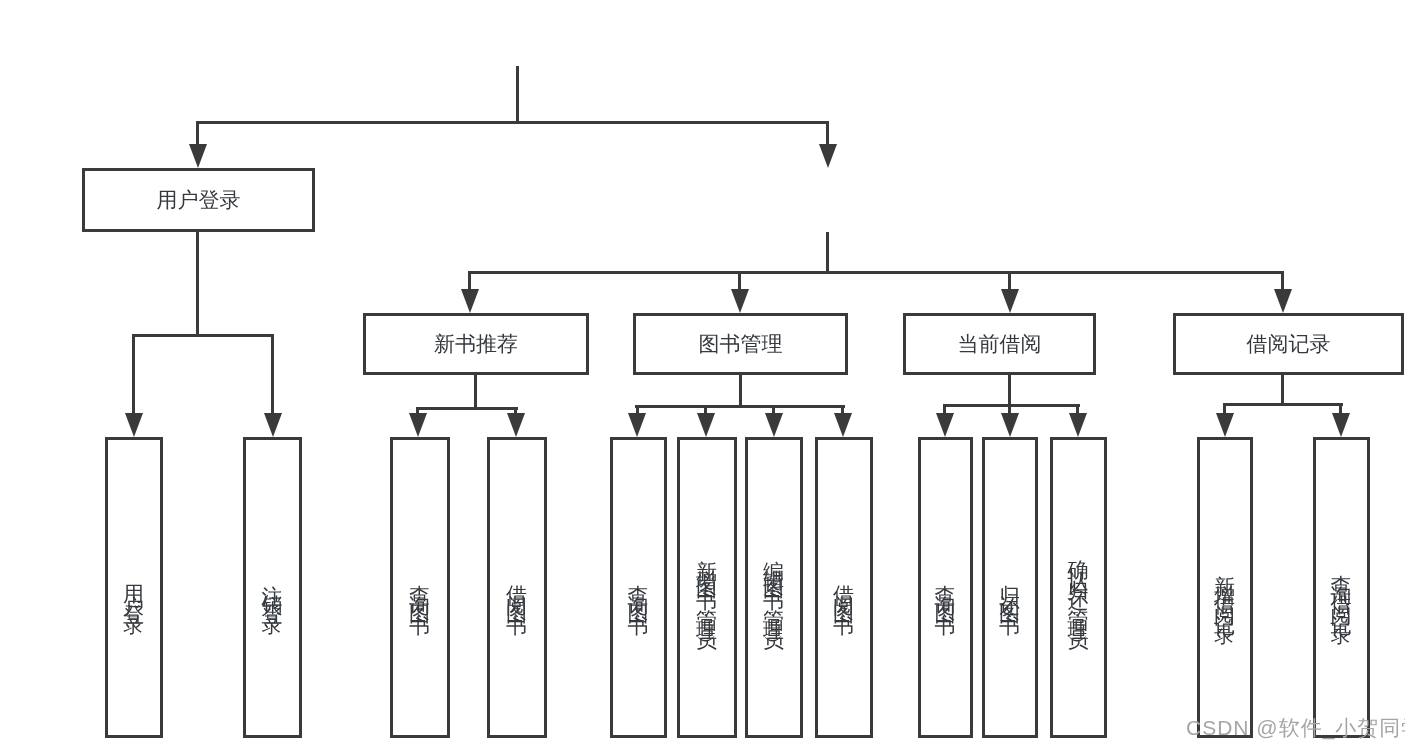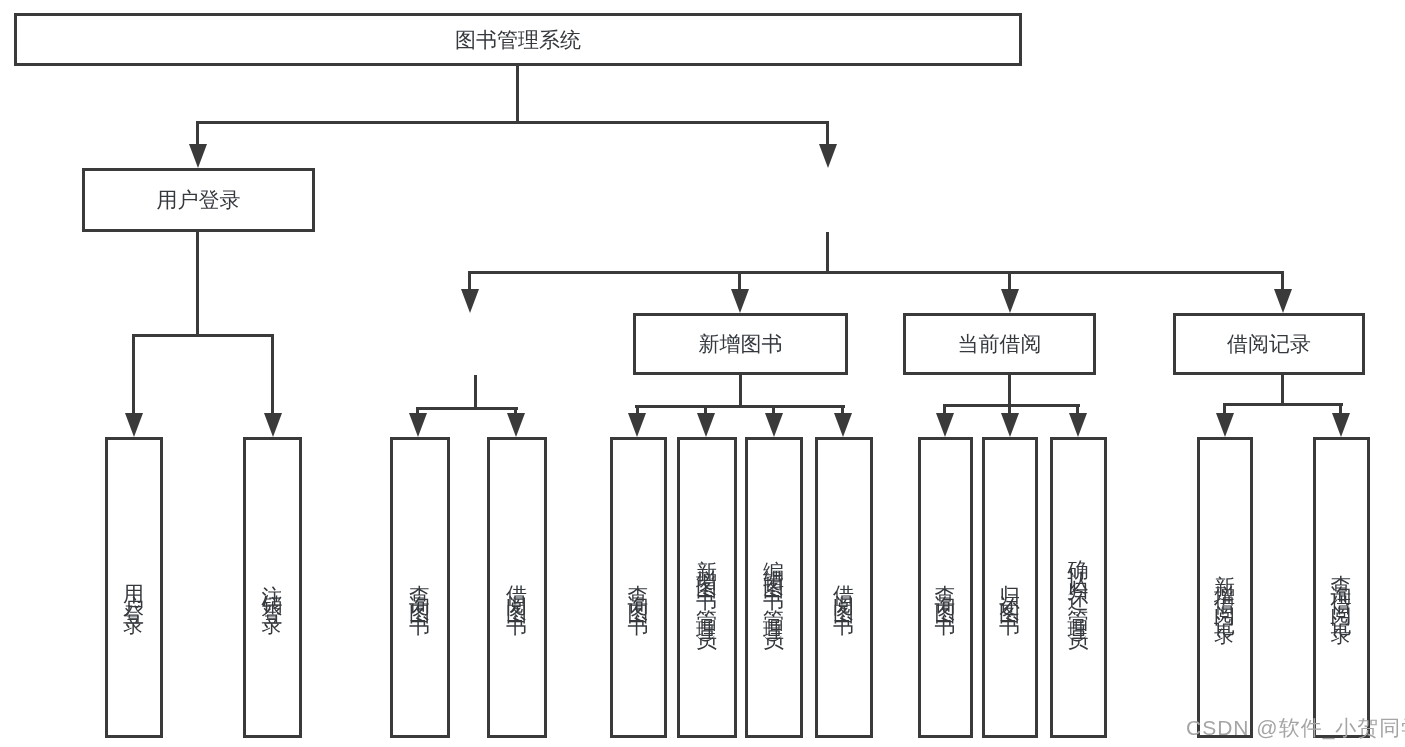--- a/index.html
+++ b/index.html
@@ -45,21 +45,20 @@
     color:#a5a5a5;
     letter-spacing:1px;
     white-space:nowrap;
   }
 </style>
 </head>
 <body>
 
 <div id="stage">
 
-  <div class="box" style="left:14px;top:13px;width:1008px;height:53px;">图书管理系统</div>
 
   <div class="vline" style="left:516px;top:66px;height:56px;"></div>
   <div class="hline" style="left:196px;top:121px;width:633px;"></div>
   <div class="vline" style="left:196px;top:121px;height:26px;"></div>
   <div class="arrow" style="left:189px;top:144px;"></div>
   <div class="vline" style="left:826px;top:121px;height:26px;"></div>
   <div class="arrow" style="left:819px;top:144px;"></div>
 
   <div class="box" style="left:82px;top:168px;width:233px;height:64px;">用户登录</div>
 
@@ -74,23 +73,24 @@
   <div class="hline" style="left:468px;top:271px;width:816px;"></div>
   <div class="vline" style="left:468px;top:271px;height:20px;"></div>
   <div class="arrow" style="left:461px;top:289px;"></div>
   <div class="vline" style="left:738px;top:271px;height:20px;"></div>
   <div class="arrow" style="left:731px;top:289px;"></div>
   <div class="vline" style="left:1008px;top:271px;height:20px;"></div>
   <div class="arrow" style="left:1001px;top:289px;"></div>
   <div class="vline" style="left:1281px;top:271px;height:20px;"></div>
   <div class="arrow" style="left:1274px;top:289px;"></div>
 
-  <div class="box" style="left:633px;top:313px;width:215px;height:62px;">新增图书</div>
+  <div class="box" style="left:363px;top:313px;width:226px;height:62px;">新书推荐</div>
+  <div class="box" style="left:633px;top:313px;width:215px;height:62px;">图书管理</div>
   <div class="box" style="left:903px;top:313px;width:193px;height:62px;">当前借阅</div>
-  <div class="box" style="left:1173px;top:313px;width:192px;height:62px;">借阅记录</div>
+  <div class="box" style="left:1173px;top:313px;width:231px;height:62px;">借阅记录</div>
 
   <div class="vline" style="left:474px;top:375px;height:34px;"></div>
   <div class="hline" style="left:417px;top:407px;width:101px;"></div>
   <div class="vline" style="left:416px;top:407px;height:8px;"></div>
   <div class="arrow" style="left:409px;top:413px;"></div>
   <div class="vline" style="left:514px;top:407px;height:8px;"></div>
   <div class="arrow" style="left:507px;top:413px;"></div>
 
   <div class="vline" style="left:739px;top:375px;height:32px;"></div>
   <div class="hline" style="left:635px;top:405px;width:210px;"></div>

